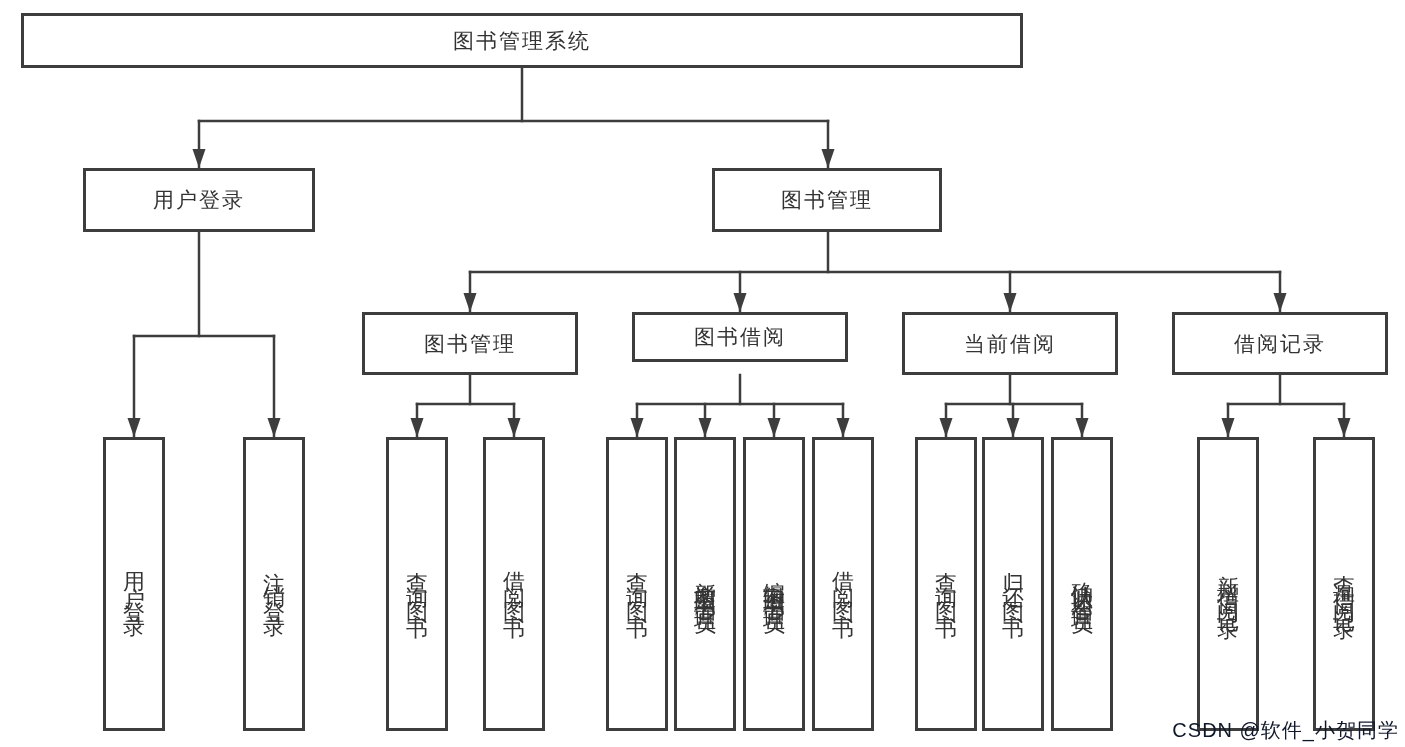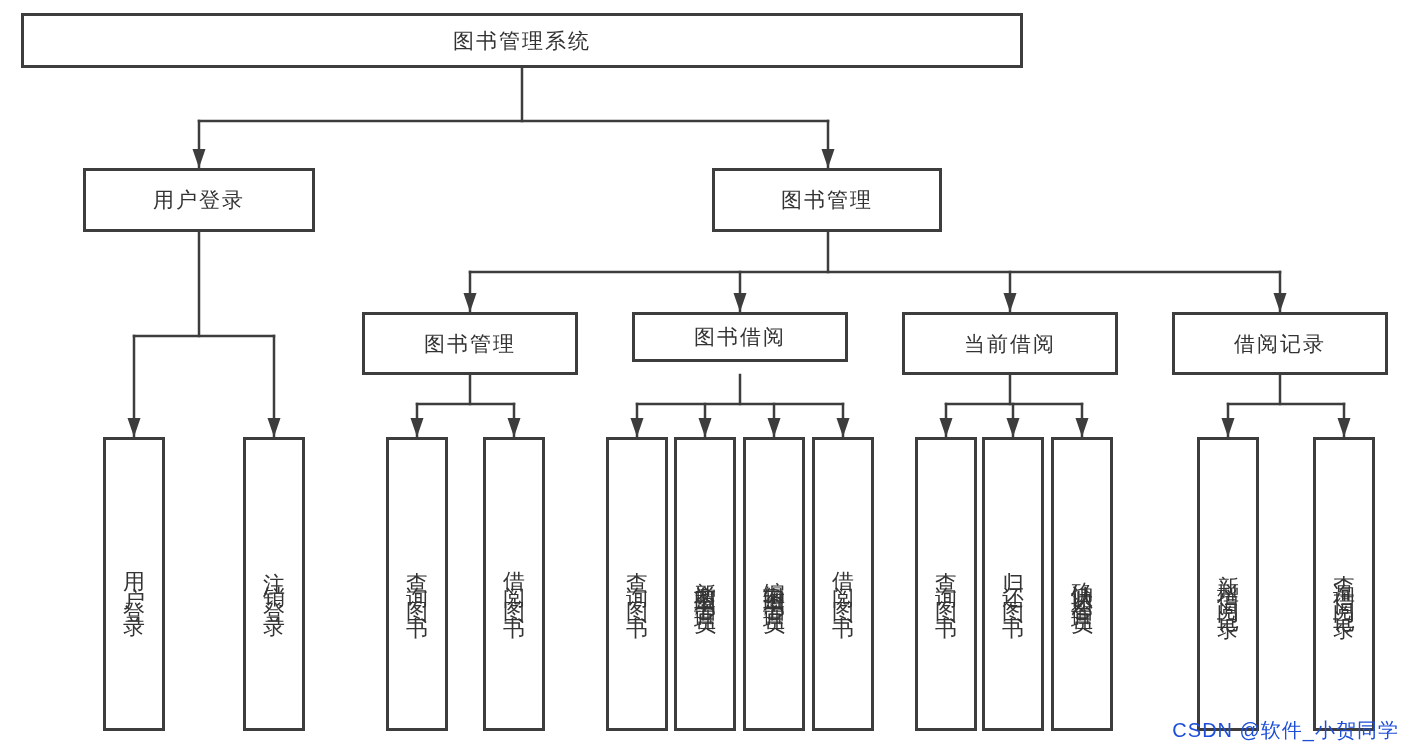--- a/index.html
+++ b/index.html
@@ -36,21 +36,21 @@
   }
   .ls-wide  .label{letter-spacing:15px;}
   .ls-mid   .label{letter-spacing:9px;}
   .ls-tight .label{letter-spacing:4.5px;}
   .watermark{
     position:absolute;
     right:6px;
     bottom:3px;
     font-size:20px;
     letter-spacing:1px;
-    color:#1d4ed8;
+    color:#0f172a;
     white-space:nowrap;
   }
 </style>
 </head>
 <body>
 
 <div class="canvas">
 
   <svg class="connectors" width="1405" height="747">
     <defs>

